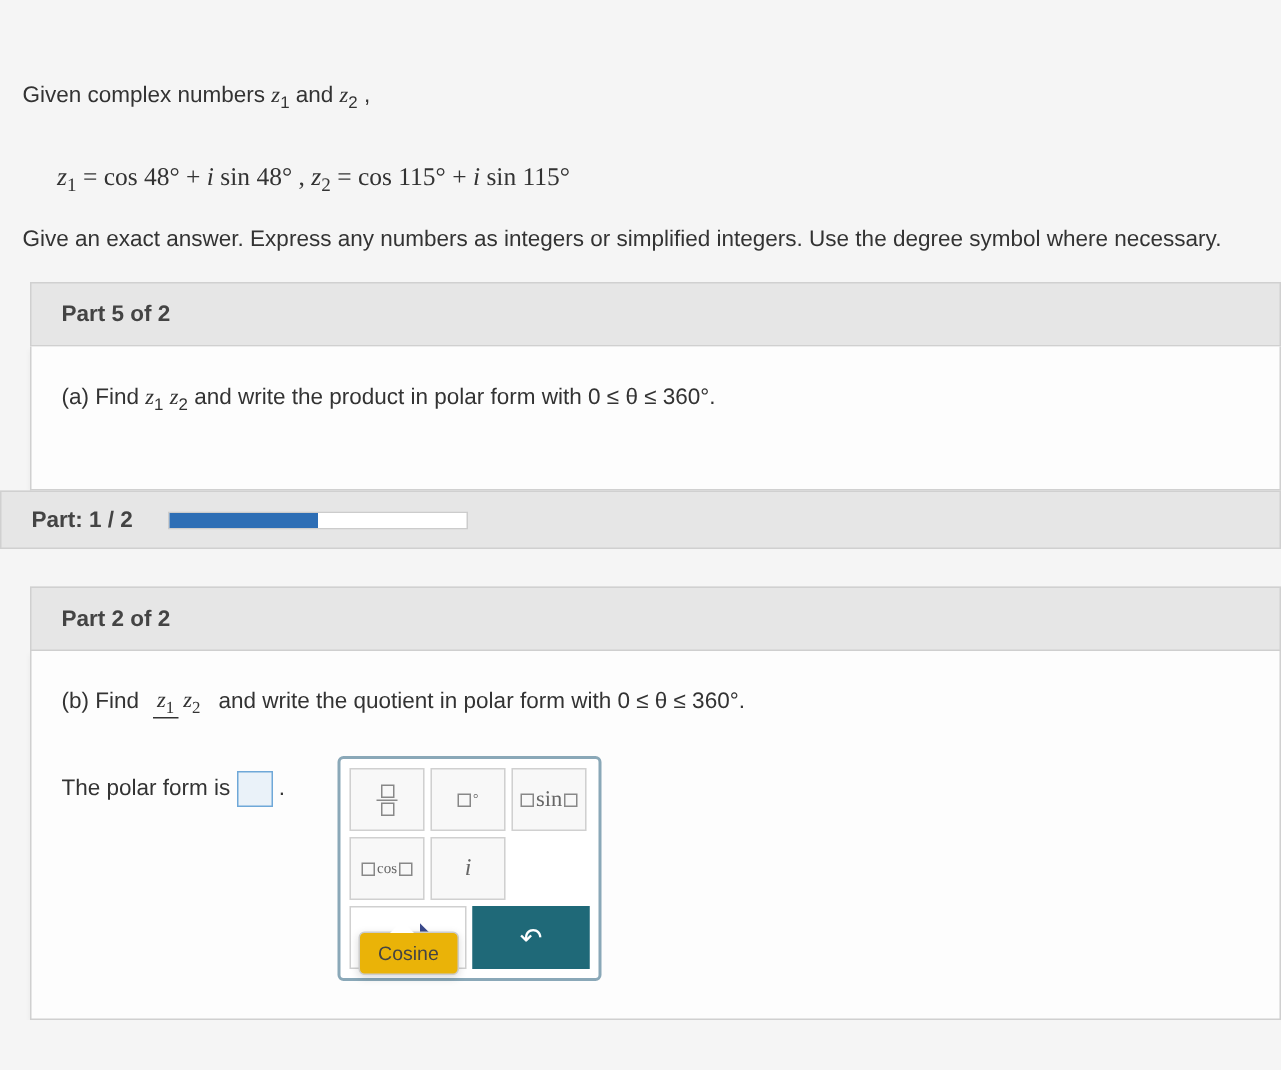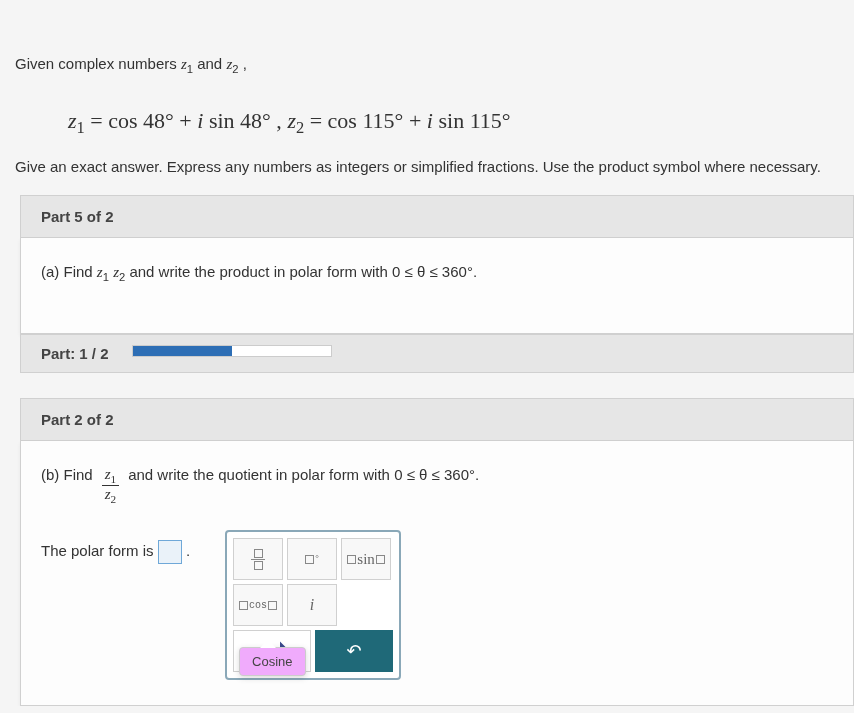--- a/index.html
+++ b/index.html
@@ -21,23 +21,23 @@
     }
     .math-var {
       font-style: italic;
       font-family: 'Times New Roman', serif;
     }
     .sub {
       font-size: 0.75em;
       vertical-align: sub;
     }
     .equation-line {
-      padding: 15px 68px;
-      font-family: 'Times New Roman', serif;
-      font-size: 22px;
+      padding: 15px 38px;
+      font-family: 'Times New Roman', serif;
+      font-size: 17px;
     }
     .instruction {
       padding: 5px 15px 20px 15px;
     }
     .part-header {
       background: #e6e6e6;
       border: 1px solid #d0d0d0;
       padding: 12px 20px;
       margin-left: 20px;
       font-weight: bold;
@@ -54,23 +54,22 @@
     .answer-box {
       border: 1px solid #999;
       padding: 3px 8px;
       display: inline-block;
       font-family: 'Times New Roman', serif;
     }
     .progress-section {
       background: #e6e6e6;
       border: 1px solid #d0d0d0;
       padding: 10px 20px;
-      margin-left: 20px;
-      display: flex;
-      align-items: flex-start;
+      display: flex;
+      align-items: center;
       gap: 23px;
       margin-bottom: 25px;
     }
     .progress-label {
       font-weight: bold;
       color: #444;
     }
     .progress-bar {
       width: 200px;
       height: 12px;
@@ -81,21 +80,21 @@
     .progress-fill {
       position: absolute;
       left: 0;
       top: 0;
       bottom: 0;
       width: 50%;
       background: #2d6eb5;
     }
     .fraction {
       display: inline-flex;
-      flex-direction: column;
+      flex-direction: row;
       text-align: center;
       vertical-align: middle;
       font-family: 'Times New Roman', serif;
       font-size: 15px;
       margin: 0 4px;
     }
     .fraction .num {
       border-bottom: 1px solid #333;
       padding: 0 3px;
     }
@@ -173,21 +172,21 @@
       display: inline-flex;
       align-items: flex-start;
       gap: 1px;
     }
     .deg-sym .circ {
       font-size: 9px;
       margin-top: -2px;
     }
     .tooltip {
       position: absolute;
-      background: #f0abfc;
+      background: #eab308;
       border: 1px solid #ccc;
       border-radius: 4px;
       padding: 6px 12px;
       font-size: 13px;
       color: #444;
       box-shadow: 0 2px 6px rgba(0,0,0,0.15);
       left: 12px;
       top: 115px;
       font-family: Arial, sans-serif;
     }
@@ -233,21 +232,21 @@
 
 <div class="equation-line">
   <span class="math-var">z</span><span class="sub">1</span>
   <span> = </span>
   <span>cos 48° + </span><span class="math-var">i</span><span> sin 48° ,   </span>
   <span class="math-var">z</span><span class="sub">2</span>
   <span> = </span>
   <span>cos 115° + </span><span class="math-var">i</span><span> sin 115°</span>
 </div>
 
-<div class="instruction">Give an exact answer. Express any numbers as integers or simplified fractions. Use the product symbol where necessary.</div>
+<div class="instruction">Give an exact answer. Express any numbers as integers or simplified integers. Use the degree symbol where necessary.</div>
 
 <div class="part-header">Part 5 of 2</div>
 <div class="part-body">
   <div style="margin-bottom:25px;">
     <span>(a)  Find </span>
     <span class="math-var">z</span><span class="sub">1</span>
     <span> </span>
     <span class="math-var">z</span><span class="sub">2</span>
     <span> and write the product in polar form with 0 ≤ θ ≤ 360°.</span>
   </div>
@@ -293,21 +292,21 @@
               <span class="circ">°</span>
             </span>
         </div>
         <div class="keypad-cell">
           <span class="mini-box"></span>
             <span style="font-size:15px; margin:0 1px;">sin</span>
             <span class="mini-box"></span>
         </div>
       </div>
       <div class="keypad-row">
-        <div class="keypad-cell" style="position:relative;font-family:Liberation Mono, monospace;">
+        <div class="keypad-cell" style="position:relative;">
           <span class="mini-box"></span>
             <span style="font-size:10px; margin:0 1px;">cos</span>
             <span class="mini-box"></span>
           <svg class="cursor-pointer" viewBox="0 0 24 24" fill="#3b4a8c">
               <path d="M8 2 L8 20 L12 16 L15 22 L18 20 L15 14 L20 14 Z"></path>
             </svg>
         </div>
         <div class="keypad-cell">
           <span class="math-var" style="font-size:16px;">i</span>
         </div>

